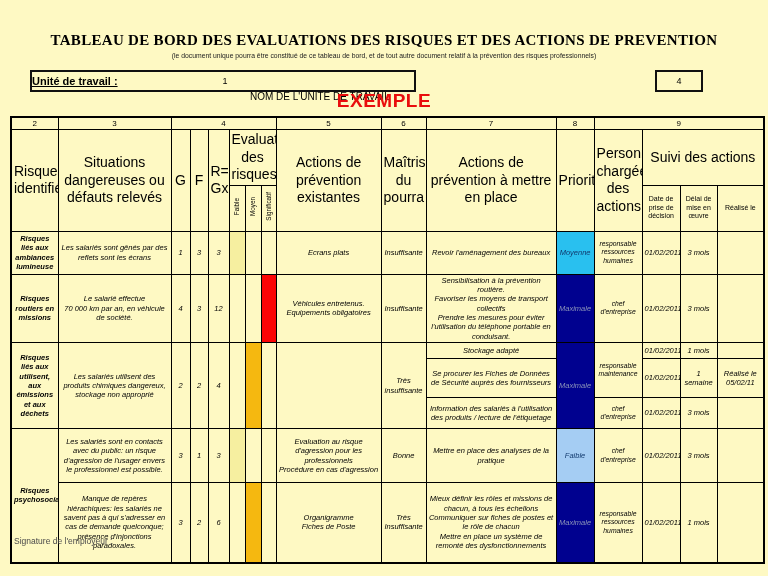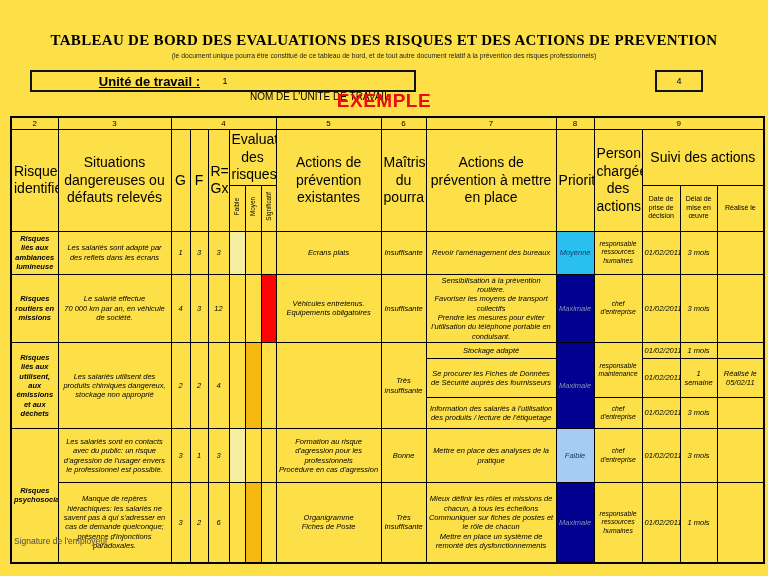--- a/index.html
+++ b/index.html
@@ -1,35 +1,35 @@
 <!DOCTYPE html>
 <html><head>
 <meta charset="utf-8">
 <style>
   html,body{margin:0;padding:0;}
   body{
     width:768px;height:576px;background:#ffffff;
     font-family:"Liberation Sans", sans-serif;
     position:relative;color:#000;
   }
-  .page{position:absolute;inset:0;background:#fde047;}
+  .page{position:absolute;inset:0;background:#fef9c3;}
   .doc-title{
     position:absolute;top:32px;left:0;width:768px;text-align:center;
     font-family:"Liberation Serif", serif;font-weight:bold;font-size:15px;
     letter-spacing:.3px;
   }
   .doc-subtitle{
     position:absolute;top:52px;left:0;width:768px;text-align:center;
     font-size:6.8px;color:#222;
   }
   .unit-box{
     position:absolute;top:70px;left:30px;width:382px;height:18px;
     border:2px solid #111;display:flex;align-items:center;
   }
-  .unit-label{flex:0 0 168px;text-align:right;font-size:13px;font-weight:bold;text-decoration:underline;}
+  .unit-label{flex:0 0 168px;text-align:left;font-size:11px;font-weight:bold;text-decoration:underline;}
   .unit-number{flex:0 0 50px;text-align:center;font-size:9px;}
   .unit-name{flex:1;text-align:left;font-size:10px;margin-top:30px;}
   .emp-label{
     position:absolute;top:75px;left:462px;width:190px;
     font-size:9px;font-weight:bold;text-decoration:underline;
   }
   .emp-box{
     position:absolute;top:70px;left:655px;width:44px;height:18px;
     border:2px solid #111;display:flex;align-items:center;justify-content:center;font-size:9px;
   }
@@ -139,21 +139,21 @@
       <td class="rot"><span class="rot-inner">Faible</span></td>
       <td class="rot"><span class="rot-inner">Moyen</span></td>
       <td class="rot"><span class="rot-inner">Significatif</span></td>
       <td class="hdr">Date de prise de décision</td>
       <td class="hdr">Délai de mise en œuvre</td>
       <td class="hdr">Réalisé le</td>
     </tr>
 
     <tr style="height:43px">
       <td class="riskname">Risques liés aux ambiances lumineuse</td>
-      <td class="body-it">Les salariés sont adapté par des reflets dans les écrans</td>
+      <td class="body-it">Les salariés sont gênés par des reflets sont les écrans</td>
       <td class="body-it">1</td>
       <td class="body-it">3</td>
       <td class="body-it">3</td>
       <td class="bg-yellow"></td>
       <td></td>
       <td></td>
       <td class="body-it">Ecrans plats</td>
       <td class="body-it">Insuffisante</td>
       <td class="body-it">Revoir l'aménagement des bureaux</td>
       <td class="body-it bg-cyan">Moyenne</td>
@@ -220,21 +220,21 @@
 
     <tr style="height:54px">
       <td class="riskname" rowspan="2">Risques psychosociaux</td>
       <td class="body-it">Les salariés sont en contacts avec du public: un risque d'agression  de l'usager envers le professionnel est possible.</td>
       <td class="body-it">3</td>
       <td class="body-it">1</td>
       <td class="body-it">3</td>
       <td class="bg-yellow"></td>
       <td></td>
       <td></td>
-      <td class="body-it ml">Formation au risque d'agression pour les professionnels
+      <td class="body-it ml">Evaluation au risque d'agression pour les professionnels
 Procédure en cas d'agression</td>
       <td class="body-it">Bonne</td>
       <td class="body-it">Mettre en place des analyses de la pratique</td>
       <td class="body-it bg-lblue">Faible</td>
       <td class="body-it" style="font-size:6.8px">chef d'entreprise</td>
       <td class="body-it">01/02/2011</td>
       <td class="body-it">3 mois</td>
       <td class="body-it"></td>
     </tr>
 

